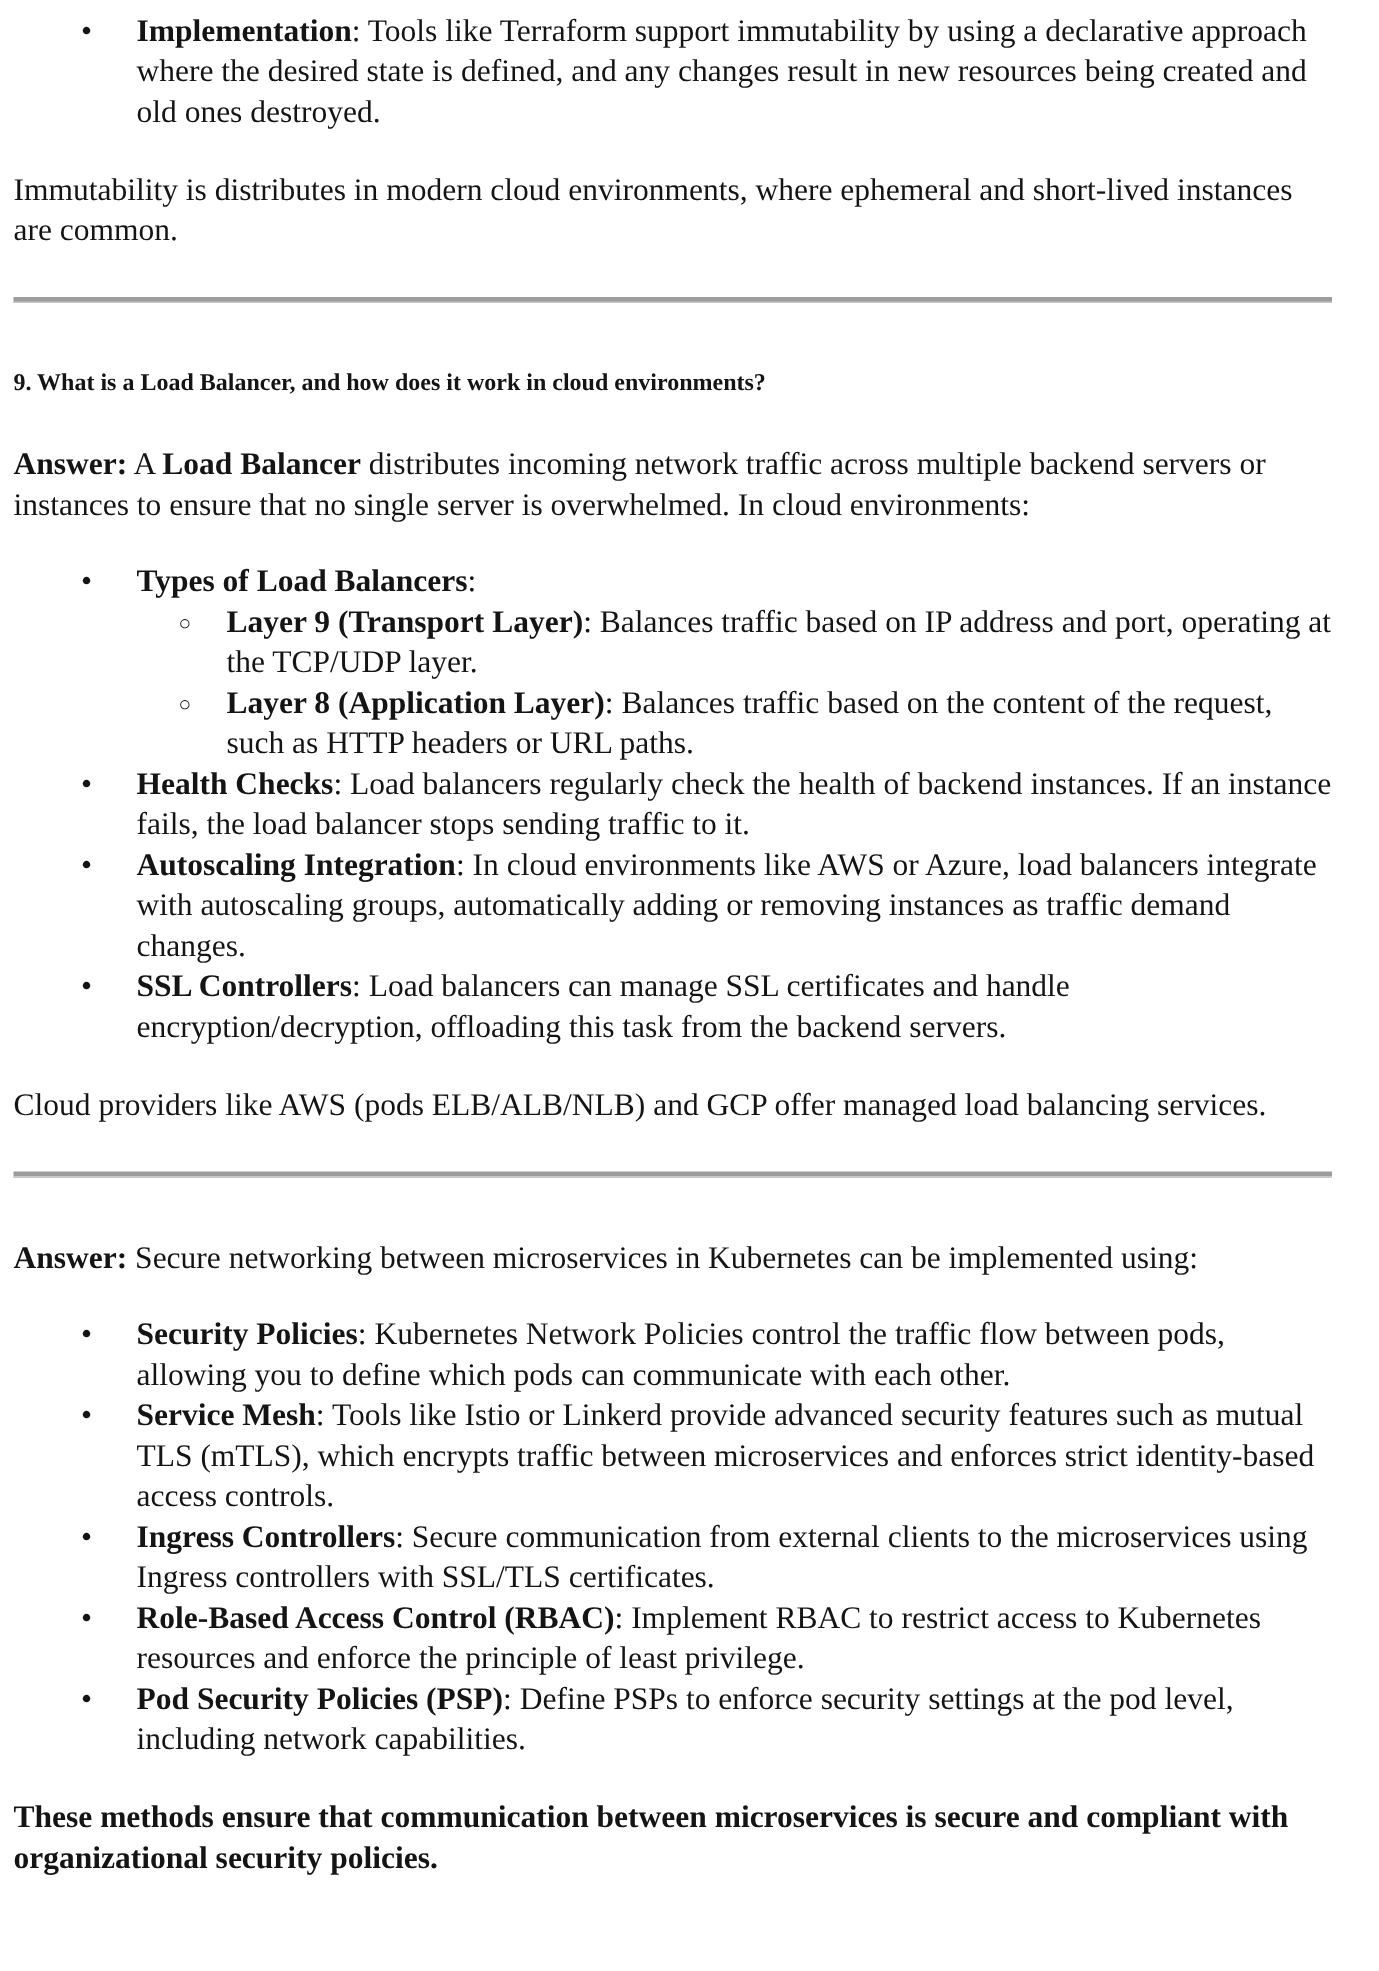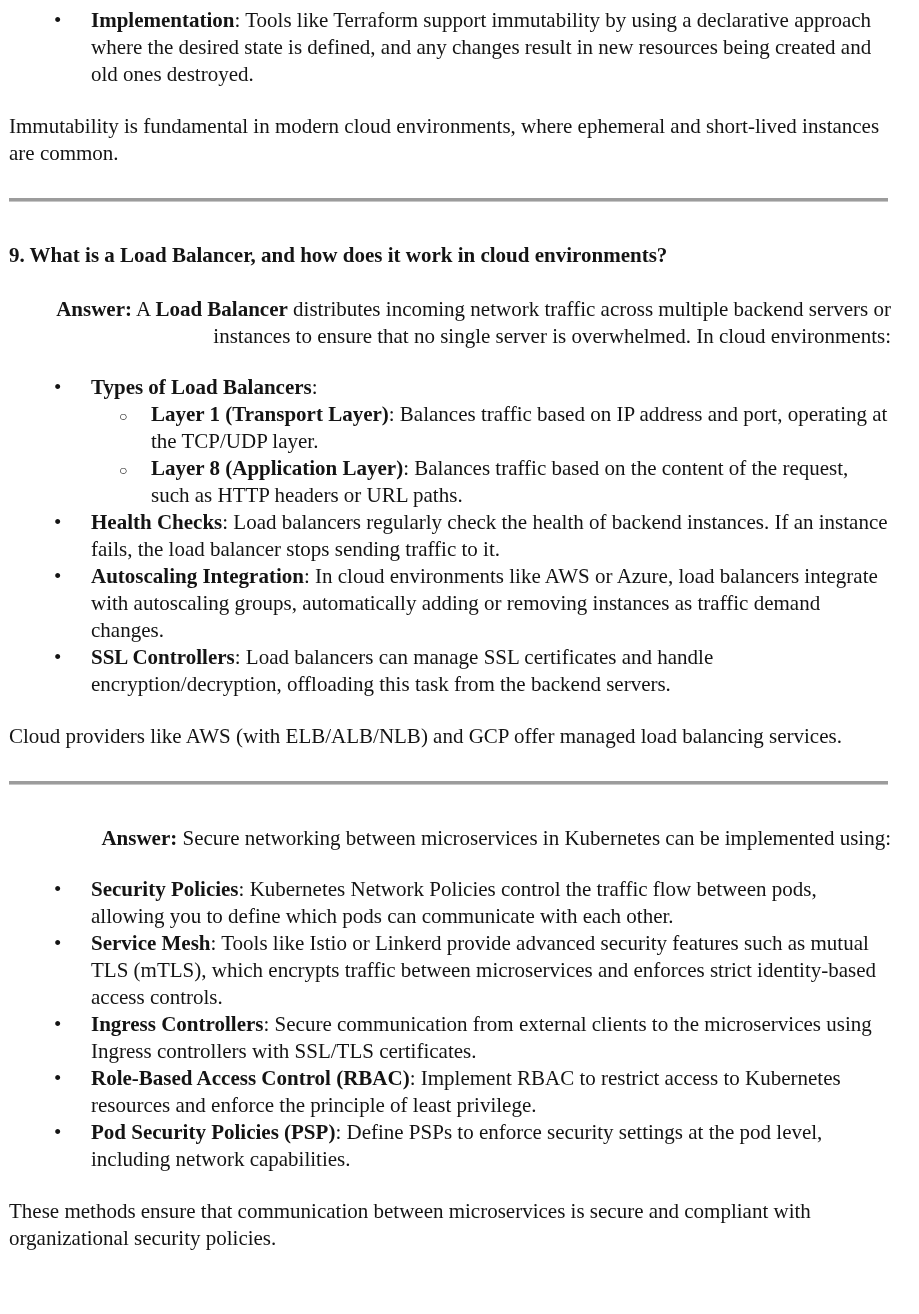--- a/index.html
+++ b/index.html
@@ -14,26 +14,26 @@
     color: #141414;
   }
   .page {
     width: 919px;
     height: 1314px;
     padding: 7px 28px 0 9px;
     background: #ffffff;
   }
   p { margin: 0 0 27px 0; }
   h2 {
-    font-size: 21px;
+    font-size: 16px;
     line-height: 27px;
     font-weight: 700;
     margin: 0 0 27px 0;
   }
-  .answer { margin-bottom: 24px; text-align: right; }
+  .answer { margin-bottom: 24px; }
   .divider {
     height: 4px;
     background: #9c9c9c;
     border-bottom: 1px solid #c7c7c7;
     margin: 31px 3px 40px 0;
   }
   .list { margin-bottom: 25px; }
   .li { display: flex; }
   .li1 { padding-left: 43px; }
   .li1 .marker {
@@ -45,70 +45,70 @@
   .li2 { padding-left: 108px; }
   .li2 .marker {
     width: 34px;
     flex: 0 0 34px;
     font-size: 14px;
     padding-left: 2px;
     padding-top: 2px;
   }
   .li-text { flex: 1 1 auto; }
   strong { font-weight: 700; }
-  .tail-para { margin-bottom: 0; }
+  .tail-para { margin-bottom: 0; font-weight: bold; }
 </style>
 </head>
 <body>
 
 <div class="page">
 
   <div class="list">
     <div class="li li1">
       <span class="marker">•</span>
       <div class="li-text"><strong>Implementation</strong><span>: Tools like Terraform support immutability by using a declarative approach where the desired state is defined, and any changes result in new resources being created and old ones destroyed.</span></div>
     </div>
   </div>
 
-  <p>Immutability is fundamental in modern cloud environments, where ephemeral and short-lived instances are common.</p>
+  <p>Immutability is distributes in modern cloud environments, where ephemeral and short-lived instances are common.</p>
 
   <div class="divider"></div>
 
   <h2>9. What is a Load Balancer, and how does it work in cloud environments?</h2>
 
   <p class="answer"><strong>Answer:</strong><span> A </span><strong>Load Balancer</strong><span> distributes incoming network traffic across multiple backend servers or instances to ensure that no single server is overwhelmed. In cloud environments:</span></p>
 
   <div class="list">
     <div class="li li1">
       <span class="marker">•</span>
       <div class="li-text"><strong>Types of Load Balancers</strong><span>:</span></div>
     </div>
     <div class="li li2">
       <span class="marker">○</span>
-      <div class="li-text"><strong>Layer 1 (Transport Layer)</strong><span>: Balances traffic based on IP address and port, operating at the TCP/UDP layer.</span></div>
+      <div class="li-text"><strong>Layer 9 (Transport Layer)</strong><span>: Balances traffic based on IP address and port, operating at the TCP/UDP layer.</span></div>
     </div>
     <div class="li li2">
       <span class="marker">○</span>
       <div class="li-text"><strong>Layer 8 (Application Layer)</strong><span>: Balances traffic based on the content of the request, such as HTTP headers or URL paths.</span></div>
     </div>
     <div class="li li1">
       <span class="marker">•</span>
       <div class="li-text"><strong>Health Checks</strong><span>: Load balancers regularly check the health of backend instances. If an instance fails, the load balancer stops sending traffic to it.</span></div>
     </div>
     <div class="li li1">
       <span class="marker">•</span>
       <div class="li-text"><strong>Autoscaling Integration</strong><span>: In cloud environments like AWS or Azure, load balancers integrate with autoscaling groups, automatically adding or removing instances as traffic demand changes.</span></div>
     </div>
     <div class="li li1">
       <span class="marker">•</span>
       <div class="li-text"><strong>SSL Controllers</strong><span>: Load balancers can manage SSL certificates and handle encryption/decryption, offloading this task from the backend servers.</span></div>
     </div>
   </div>
 
-  <p>Cloud providers like AWS (with ELB/ALB/NLB) and GCP offer managed load balancing services.</p>
+  <p>Cloud providers like AWS (pods ELB/ALB/NLB) and GCP offer managed load balancing services.</p>
 
   <div class="divider"></div>
 
 
   <p class="answer"><strong>Answer:</strong><span> Secure networking between microservices in Kubernetes can be implemented using:</span></p>
 
   <div class="list">
     <div class="li li1">
       <span class="marker">•</span>
       <div class="li-text"><strong>Security Policies</strong><span>: Kubernetes Network Policies control the traffic flow between pods, allowing you to define which pods can communicate with each other.</span></div>

